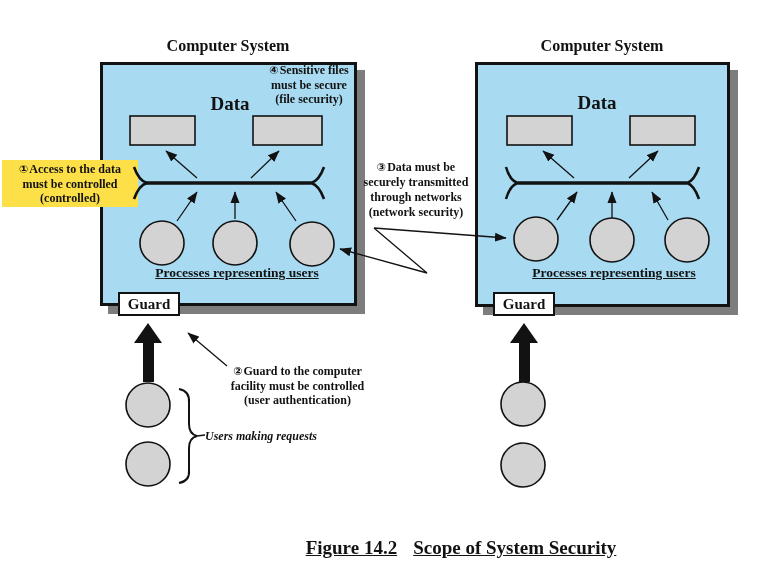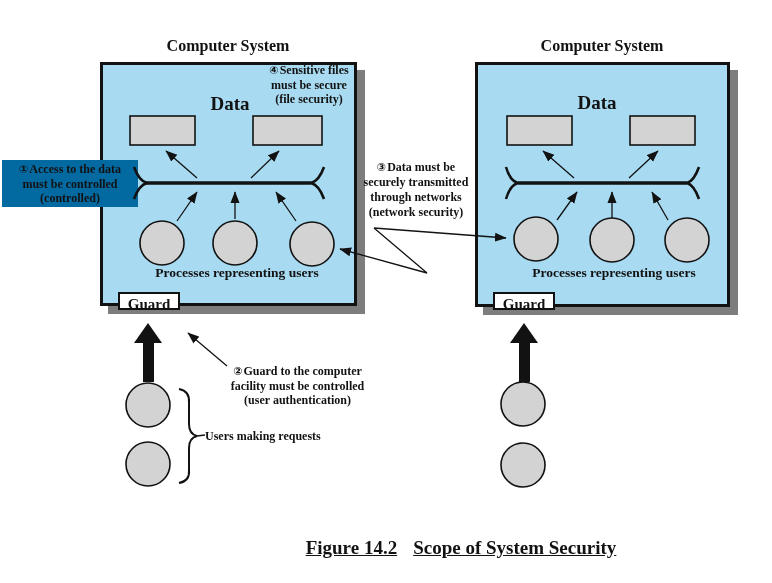--- a/index.html
+++ b/index.html
@@ -15,29 +15,29 @@
   }
   #panelL{left:100px;top:62px;width:257px;height:244px;}
   #panelR{left:475px;top:62px;width:255px;height:245px;}
   svg.overlay{position:absolute;left:0;top:0;z-index:3;}
   .gshape{fill:var(--shape_fill,#d3d3d3);stroke:var(--ink,#121212);stroke-width:1.6;}
   .stroke{stroke:var(--ink,#121212);fill:none;}
   .solid{fill:var(--ink,#121212);stroke:none;}
   .txt{position:absolute;z-index:4;font-weight:bold;text-align:center;line-height:1.1;}
   .sys-title{font-size:16px;}
   .data-label{font-size:19px;}
-  .proc-label{font-size:13.5px;}
+  .proc-label{font-size:13.5px;text-decoration:underline;}
   .ann{font-size:12px;line-height:14px;}
-  #ann1{z-index:2;background:#0369a1;padding:2px 0;}
+  #ann1{z-index:2;background:#fde047;padding:2px 0;}
   #ann3{line-height:15px;}
   .cnum{font-family:"DejaVu Sans","DejaVu Sans Mono",sans-serif;font-size:11px;margin-right:1px;}
-  .users-label{font-size:12px;text-align:left;white-space:nowrap;}
+  .users-label{font-size:12px;text-align:left;white-space:nowrap;font-style:italic;}
   .guard{
     position:absolute;z-index:4;box-sizing:border-box;background:#fff;
-    border:2px solid var(--ink,#121212);width:62px;height:18px;
+    border:2px solid var(--ink,#121212);width:62px;height:24px;
     font-weight:bold;font-size:15px;text-align:center;line-height:21px;
   }
   .caption{position:absolute;left:161px;top:537px;width:600px;z-index:4;
     text-align:center;font-weight:bold;font-size:19px;text-decoration:underline;}
   .cap-title{margin-left:16px;}
 </style>
 </head>
 <body>
 
 <div class="canvas">

